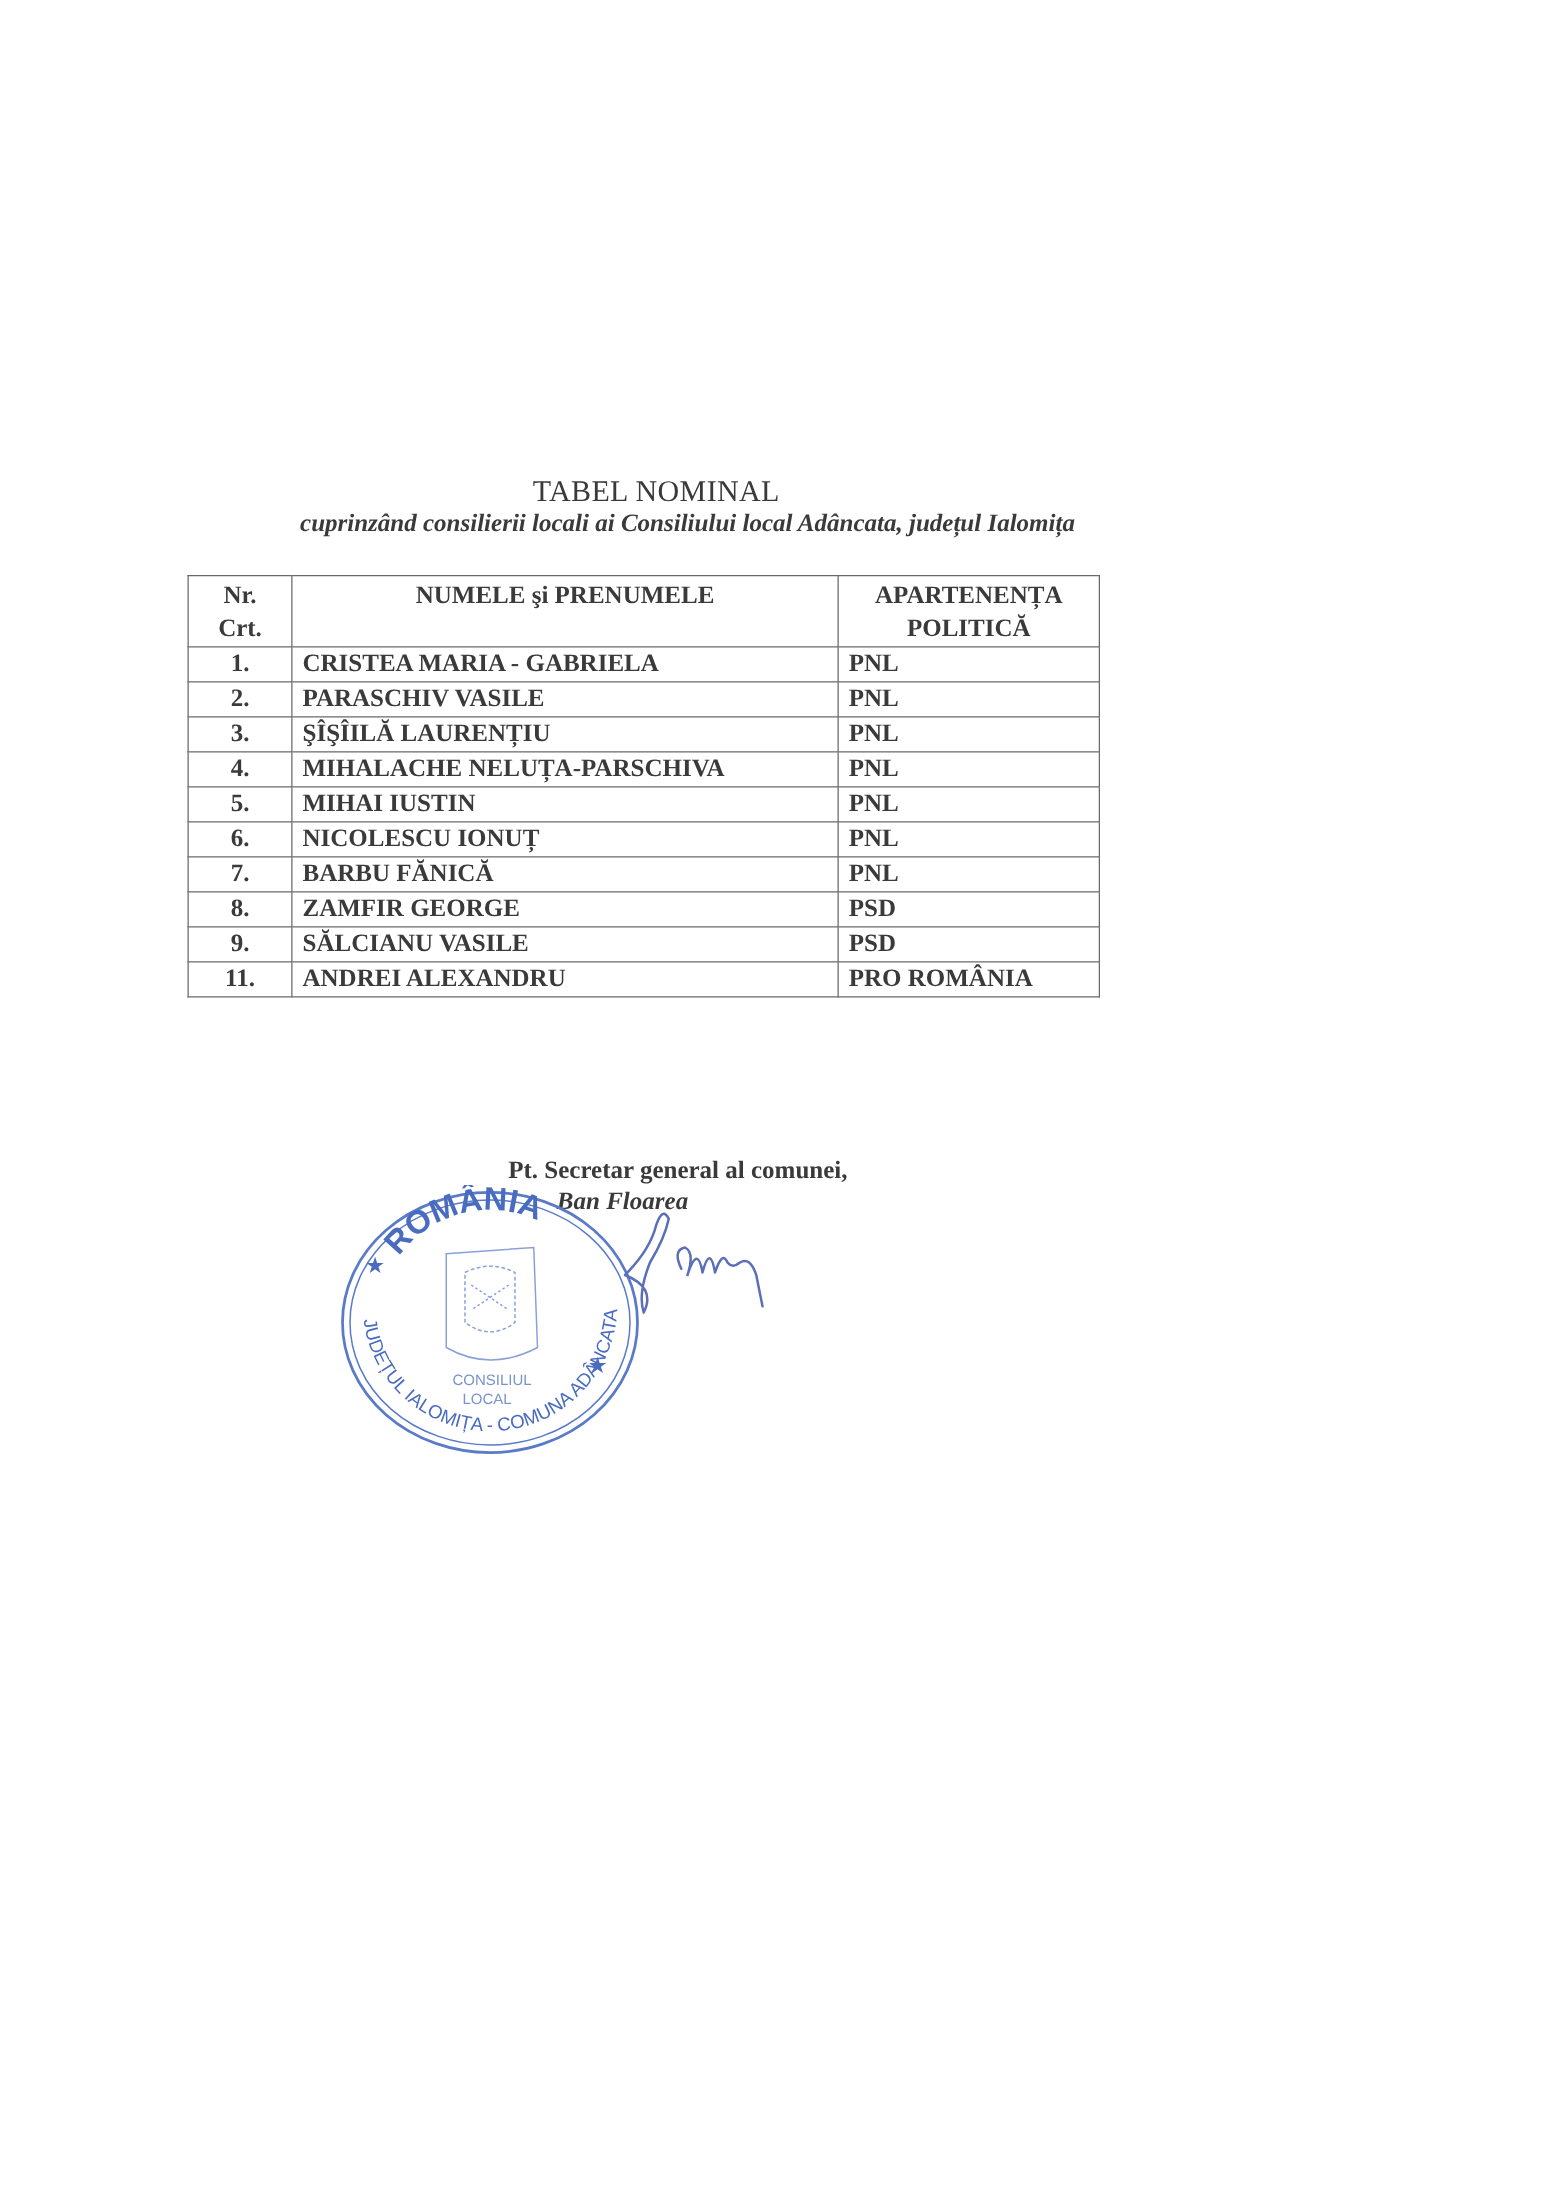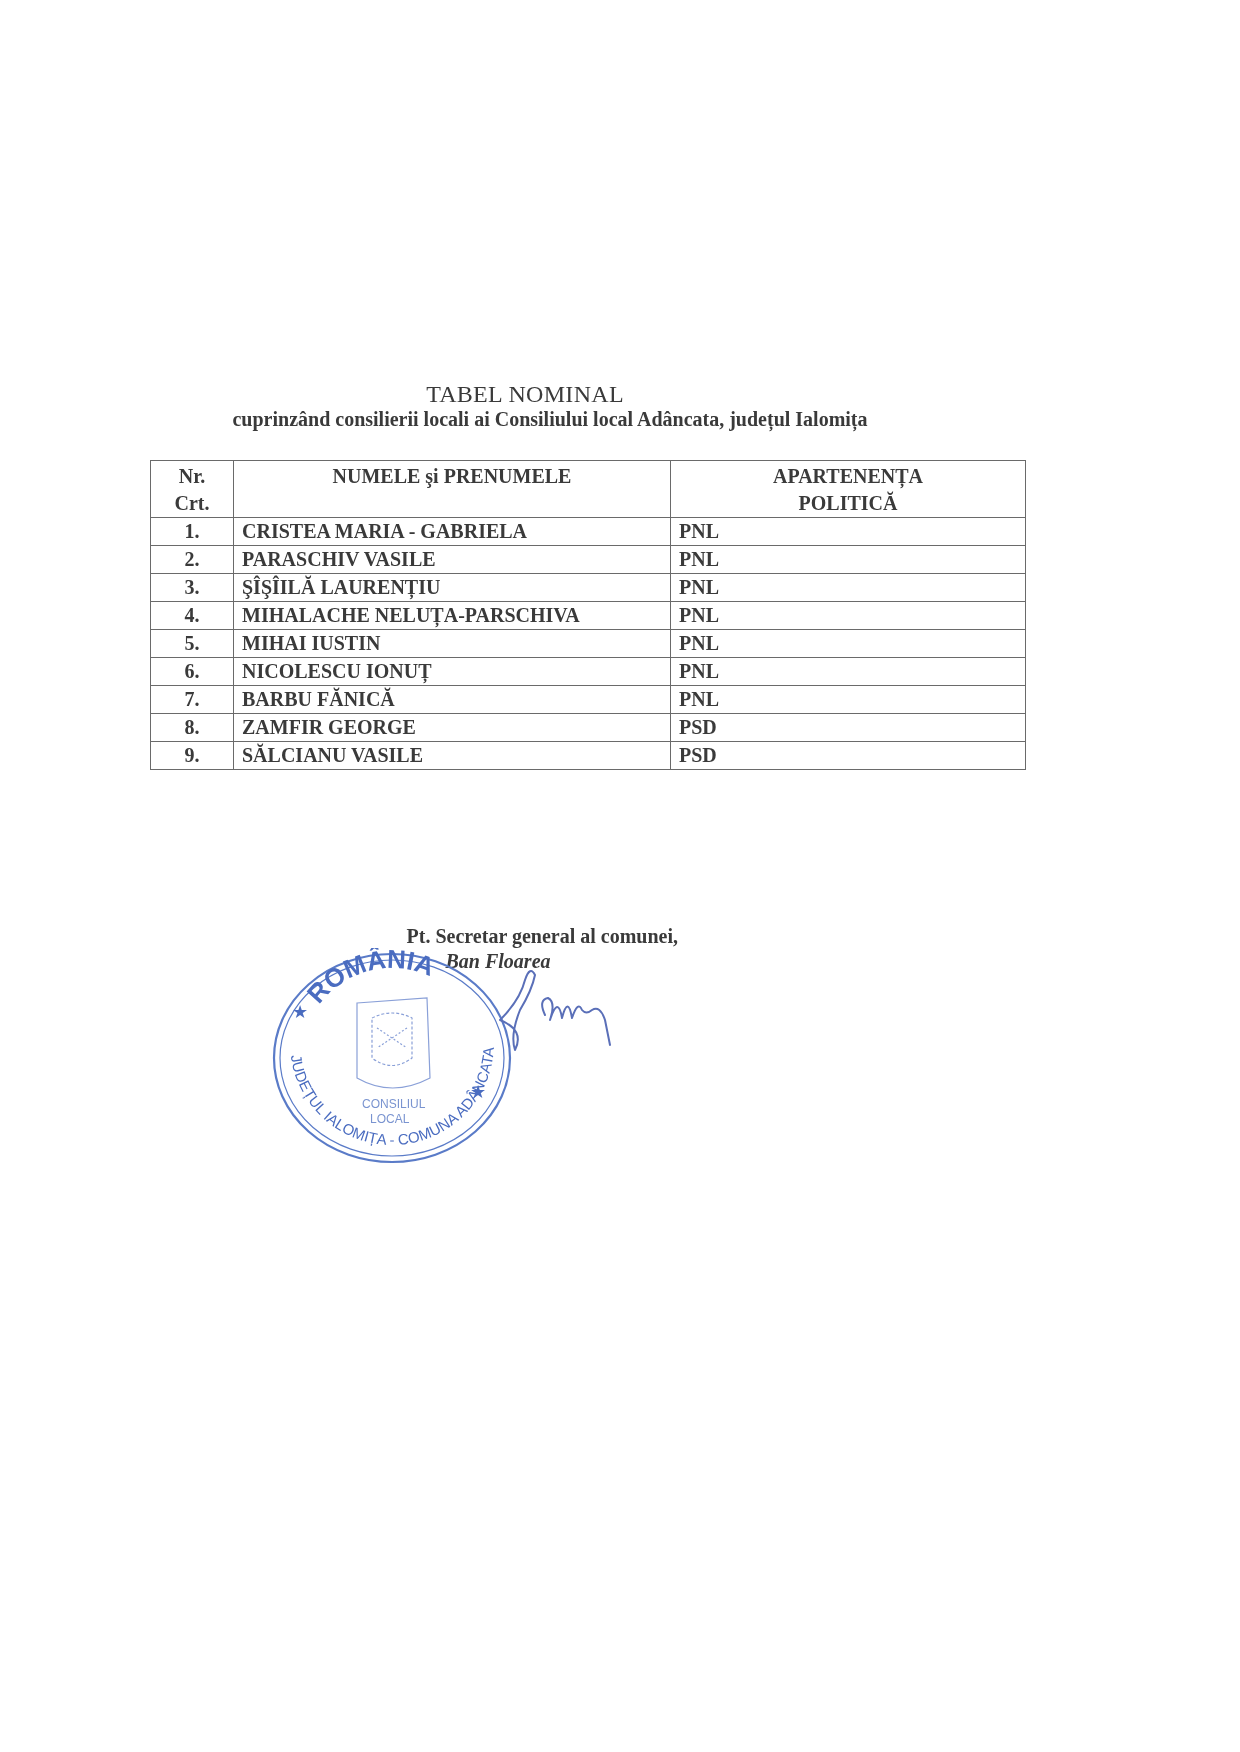--- a/index.html
+++ b/index.html
@@ -1,22 +1,22 @@
 <!DOCTYPE html>
 <html><head>
 <meta charset="utf-8">
 <style>
   html, body { margin: 0; padding: 0; background: #ffffff; }
   body { width: 1240px; height: 1752px; position: relative; overflow: hidden;
          font-family: "Liberation Serif", "DejaVu Serif", serif; color: #3a3a3a; }
   .title { position: absolute; left: 0; width: 1050px; top: 381px; text-align: center;
            font-weight: normal; font-size: 24px; letter-spacing: 0.3px; }
   .subtitle { position: absolute; left: 150px; width: 800px; top: 408px; text-align: center;
-              font-weight: bold; font-size: 20px; white-space: nowrap; }
-  table.roster { position: absolute; left: 150px; top: 460px; width: 876px;
+              font-weight: bold; font-size: 20px; white-space: nowrap; font-style: italic; }
+  table.roster { position: absolute; left: 150px; top: 460px; width: 730px;
                  border-collapse: collapse; font-weight: bold; font-size: 20px; }
   table.roster td, table.roster th { border: 1.5px solid #6a6a6a; padding: 0 8px; line-height: 27px; }
   table.roster th { font-weight: bold; vertical-align: top; line-height: 27px; padding-top: 2px; }
   .c-nr { width: 66px; text-align: center; }
   .c-name { width: 420px; text-align: left; margin-top: 16px; }
   .c-party { }
   th.c-name { text-align: center; }
   .sign-role { position: absolute; left: 318px; width: 360px; top: 925px; text-align: right;
                font-weight: bold; font-size: 20px; }
   .sign-name { position: absolute; left: 318px; width: 360px; top: 950px; text-align: center;
@@ -83,20 +83,25 @@
     <tr>
         <td class="c-nr">8.</td>
         <td class="c-name">ZAMFIR GEORGE</td>
         <td class="c-party">PSD</td>
       </tr>
     <tr>
         <td class="c-nr">9.</td>
         <td class="c-name">SĂLCIANU VASILE</td>
         <td class="c-party">PSD</td>
       </tr>
+    <tr>
+        <td class="c-nr">11.</td>
+        <td class="c-name">ANDREI ALEXANDRU</td>
+        <td class="c-party">PRO ROMÂNIA</td>
+      </tr>
   </tbody>
 </table>
 
 <div class="sign-role">Pt. Secretar general al comunei,</div>
 <div class="sign-name">Ban Floarea</div>
 
 <svg class="stamp" viewBox="0 0 260 220">
   <defs>
     <path id="arcTop" d="M 40 110 A 90 90 0 0 1 220 110"></path>
     <path id="arcBottom" d="M 28 95 A 102 102 0 0 0 232 95"></path>

